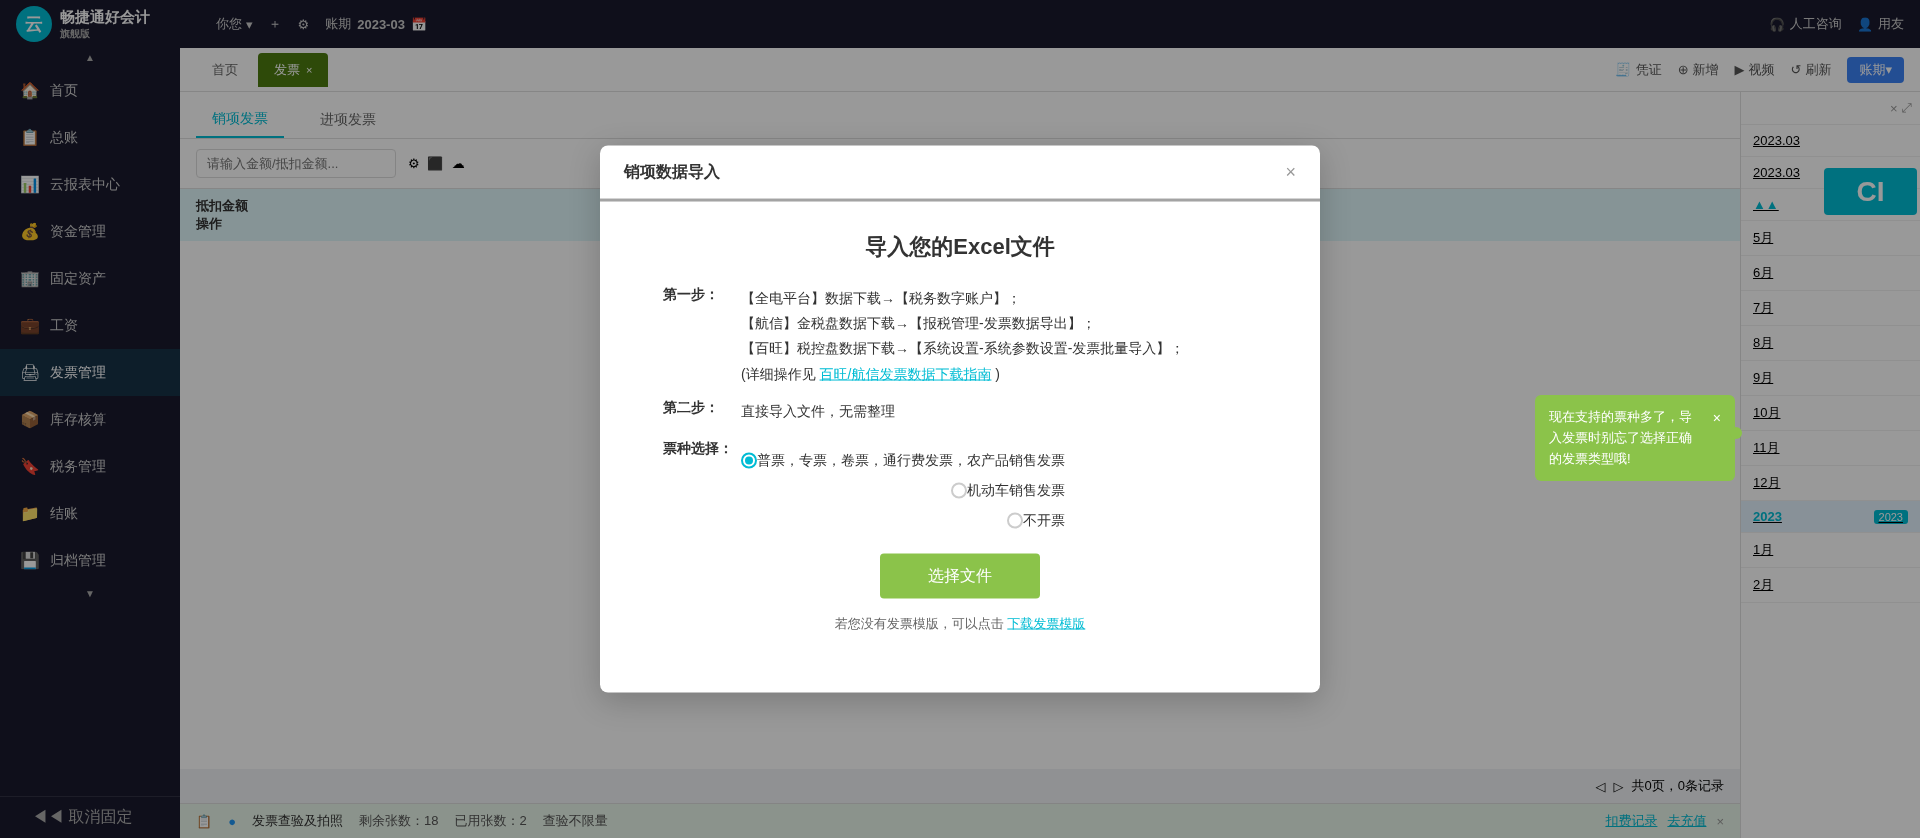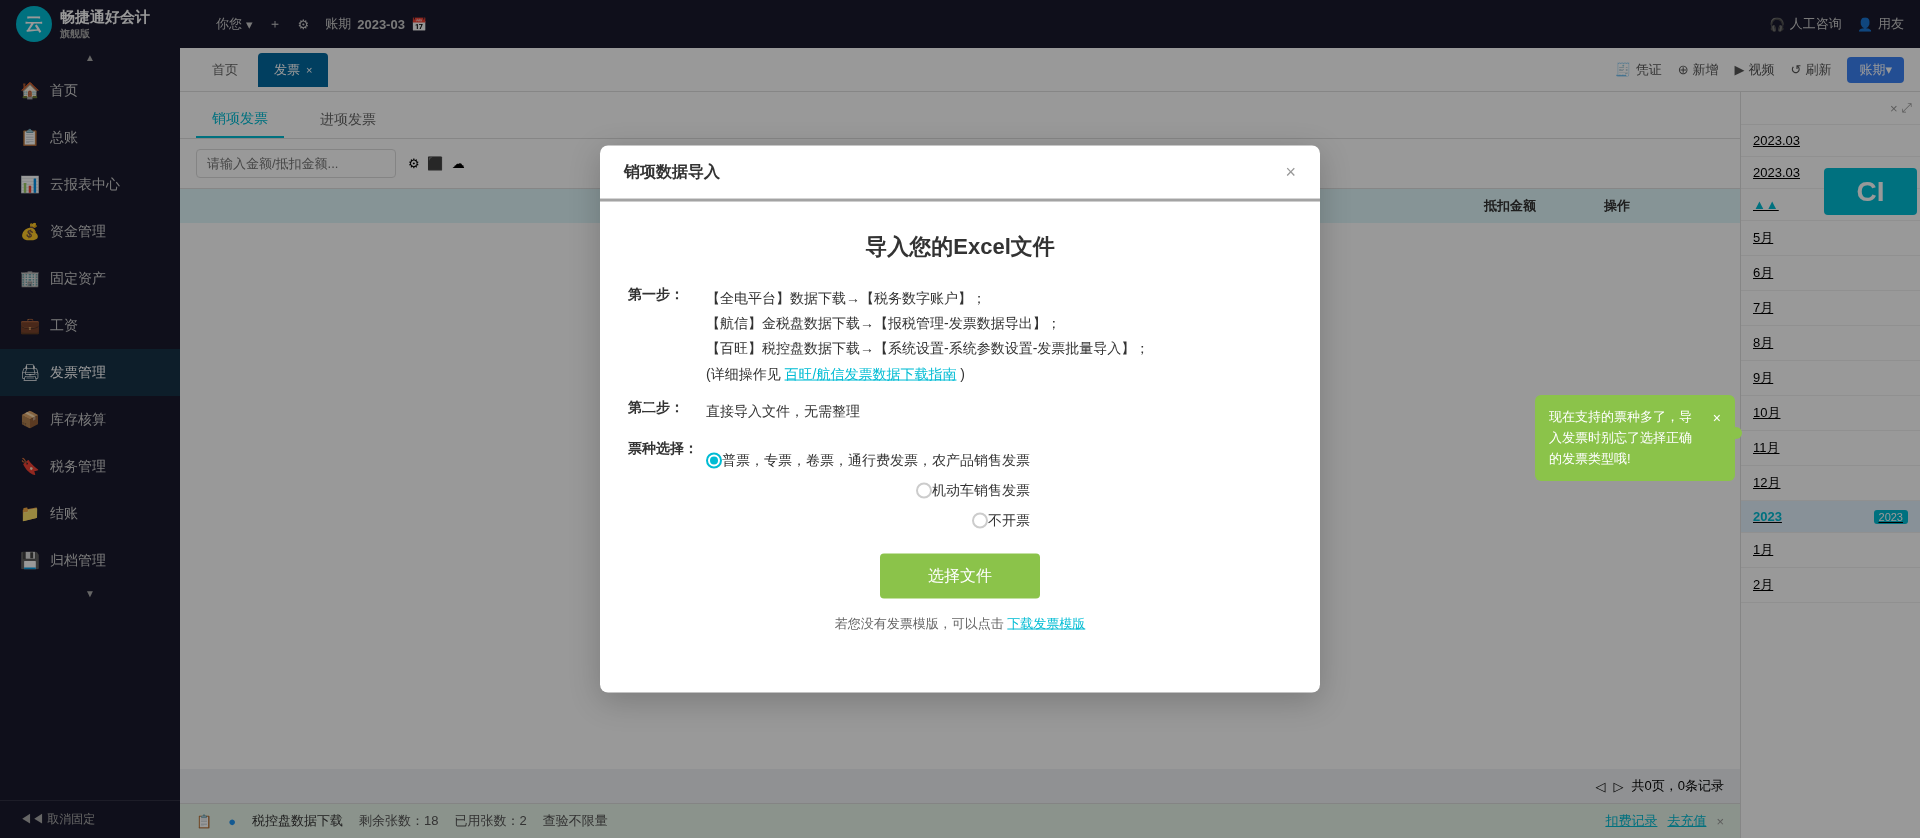--- a/index.html
+++ b/index.html
@@ -32,21 +32,21 @@
       position: fixed; left: 0; top: 48px; bottom: 0; width: 180px;
       background: #1a1a2e; color: #ccc; display: flex; flex-direction: column;
       z-index: 90; overflow-y: auto;
     }
     .sidebar-item {
       display: flex; align-items: center; gap: 10px; padding: 14px 20px;
       cursor: pointer; font-size: 14px; color: #ccc; transition: background 0.2s;
     }
     .sidebar-item.active { color: #fff; background: rgba(0,188,212,0.15); }
     .sidebar-item-icon { font-size: 16px; width: 20px; text-align: center; }
-    .sidebar-bottom { margin-top: auto; padding: 10px 20px; color: #aaa; font-size: 12px; cursor: pointer; border-top: 1px solid rgba(255,255,255,0.1); }
+    .sidebar-bottom { margin-top: auto; padding: 10px 32px; color: #aaa; font-size: 16px; cursor: pointer; border-top: 1px solid rgba(255,255,255,0.1); }
 
     
     .sidebar-scroll-up, .sidebar-scroll-down {
       text-align: center; padding: 4px; color: #aaa; cursor: pointer; font-size: 10px;
     }
 
     
     .main-content {
       position: fixed; left: 180px; top: 48px; right: 0; bottom: 0;
       background: #f0f2f5; display: flex; flex-direction: column;
@@ -55,21 +55,21 @@
     
     .tab-bar {
       display: flex; align-items: center; background: #fff; border-bottom: 1px solid #e0e0e0;
       padding: 0 16px; height: 44px; gap: 4px;
     }
     .tab-item {
       padding: 8px 16px; cursor: pointer; color: #666; border-radius: 4px 4px 0 0;
       font-size: 13px; display: flex; align-items: center; gap: 6px;
     }
     .tab-item.active {
-      background: #0369a1; color: #fff;
+      background: #4d7c0f; color: #fff;
     }
     .tab-close { font-size: 11px; cursor: pointer; }
 
     
     .content-area { flex: 1; display: flex; overflow: hidden; }
     .content-left { flex: 1; display: flex; flex-direction: column; overflow: hidden; }
 
     
     .invoice-tabs { display: flex; align-items: center; background: #fff; padding: 10px 16px 0; gap: 20px; border-bottom: 1px solid #e0e0e0; text-align: right; }
     .invoice-tab { padding: 8px 16px; cursor: pointer; font-size: 14px; color: #666; }
@@ -83,21 +83,21 @@
     .search-input {
       border: 1px solid #ddd; border-radius: 4px; padding: 6px 10px; font-size: 13px;
       width: 200px; color: #999;
     }
 
     
     .action-bar {
       display: flex; align-items: center; background: #e0f7fa; padding: 8px 16px; gap: 12px;
       border-bottom: 1px solid #ddd;
     }
-    .table-head { display: flex; background: #e0f7fa; padding: 8px 16px; font-weight: bold; color: #333; }
+    .table-head { display: flex; background: #e0f7fa; padding: 8px 16px; font-weight: bold; color: #333; flex-direction: column; }
     .table-head-col { flex: 1; }
     .table-head-col.fixed { width: 120px; flex: none; }
 
     
     .right-panel {
       width: 180px; background: #fff; border-left: 1px solid #e0e0e0;
       display: flex; flex-direction: column; overflow: hidden;
     }
     .right-panel-top { display: flex; align-items: center; justify-content: flex-end; padding: 8px; border-bottom: 1px solid #eee; }
     .right-panel-item {
@@ -137,21 +137,21 @@
       background: #fff; border-radius: 8px; z-index: 201;
       width: 720px; box-shadow: 0 8px 32px rgba(0,0,0,0.2);
       padding-bottom: 30px;
     }
     .modal-header {
       display: flex; align-items: center; justify-content: space-between;
       padding: 16px 24px; border-bottom: 3px solid #a3a3a3;
     }
     .modal-title { font-size: 16px; font-weight: bold; color: #333; }
     .modal-close { cursor: pointer; color: #999; font-size: 18px; }
-    .modal-body { padding: 30px 28px; }
+    .modal-body { padding: 30px 63px; }
     .modal-main-title { font-size: 22px; font-weight: bold; text-align: center; margin-bottom: 24px; color: #333; }
     .step-row { display: flex; align-items: flex-start; gap: 8px; margin-bottom: 10px; }
     .step-label { font-weight: bold; color: #333; white-space: nowrap; min-width: 70px; font-size: 14px; }
     .step-content { color: #333; font-size: 14px; line-height: 1.8; }
     .step-link { color: #00bcd4; text-decoration: underline; cursor: pointer; }
     .ticket-select { margin-top: 16px; }
     .radio-group { display: flex; flex-direction: column; gap: 12px; margin-top: 12px; }
     .radio-item { display: flex; align-items: center; font-size: 14px; color: #333; cursor: pointer; justify-content: flex-end; }
     .radio-circle {
       width: 16px; height: 16px; border-radius: 50%; border: 2px solid #00bcd4;
@@ -332,21 +332,21 @@
 
       <div class="pagination">
         <span>◁</span>
         <span>▷</span>
         <span>共0页，0条记录</span>
       </div>
 
       <div class="bottom-bar">
         <span>📋</span>
         <span class="bottom-icon" style="color:#2196f3;">●</span>
-        <span>税控盘数据下载</span>
+        <span>发票查验及拍照</span>
         <span class="status-count">剩余张数：18</span>
         <span class="status-count">已用张数：2</span>
         <span class="status-count">查验不限量</span>
         <div class="bottom-right">
           <span class="link-text">扣费记录</span>
           <span class="link-text">去充值</span>
           <span style="cursor:pointer;color:#999;">×</span>
         </div>
       </div>
     </div>

